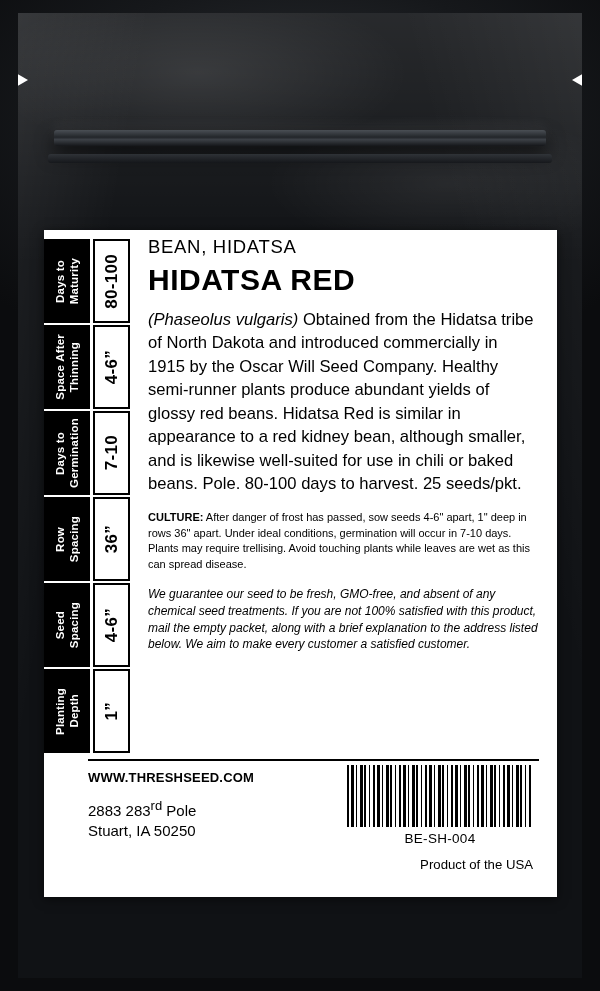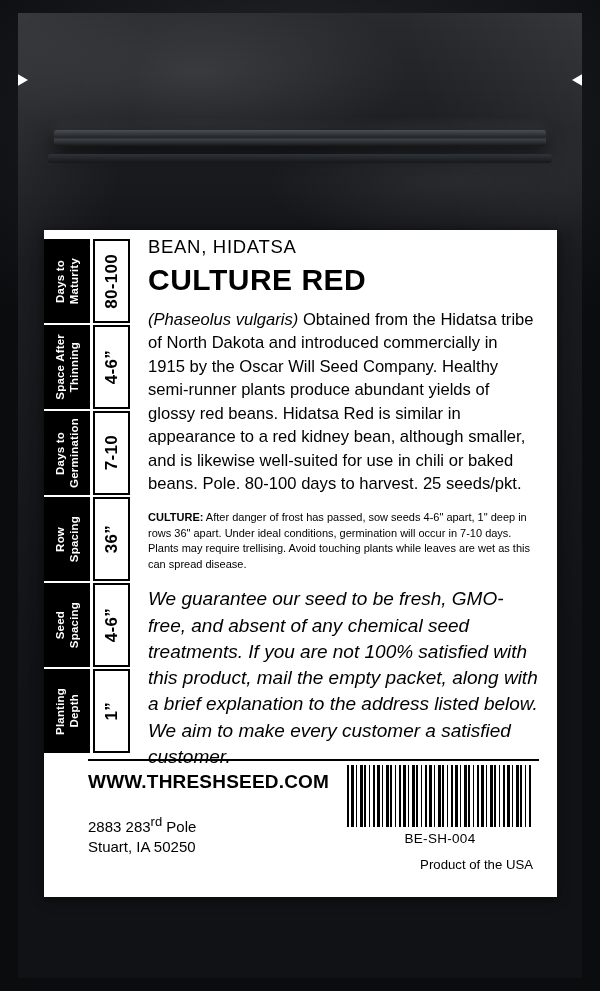--- a/index.html
+++ b/index.html
@@ -168,21 +168,21 @@
     margin: 0 1px 14px 0;
   }
   .desc .latin { font-style: italic; }
   .culture {
     font-size: 11px;
     line-height: 1.42;
     margin: 0 0 14px 0;
   }
   .culture b { font-weight: bold; }
   .guarantee {
-    font-size: 19px;
+    font-size: 12px;
     line-height: 1.38;
     font-style: italic;
     margin: 0;
   }
 
   
   .footer {
     position: absolute;
     left: 44px;
     right: 18px;
@@ -197,24 +197,24 @@
     border-top: 2px solid #000000;
   }
   .addr {
     position: absolute;
     left: 0;
     top: 10px;
     font-size: 15px;
     line-height: 1.33;
   }
   .addr .site {
-    font-size: 19px;
+    font-size: 13px;
     font-weight: bold;
     letter-spacing: .2px;
-    margin-bottom: 19px;
+    margin-bottom: 11px;
   }
   .addr sup { font-size: 13px; vertical-align: super; }
 
   .barcode-wrap {
     position: absolute;
     right: 6px;
     top: 6px;
     width: 186px;
     text-align: center;
     padding-left: 34px;
@@ -311,21 +311,21 @@
             <span>Depth</span>
           </div>
           <div class="spec-val">
             <span>1”</span>
           </div>
         </div>
       </div>
 
       <div class="content">
         <p class="crop-line">BEAN, HIDATSA</p>
-        <p class="variety">CULTURE RED</p>
+        <p class="variety">HIDATSA RED</p>
         <p class="desc"><span class="latin">(Phaseolus vulgaris)</span><span> Obtained from the Hidatsa tribe of North Dakota and introduced commercially in 1915 by the Oscar Will Seed Company.  Healthy semi-runner plants produce abundant yields of glossy red beans.  Hidatsa Red is similar in appearance to a red kidney bean, although smaller, and is likewise well-suited for use in chili or baked beans.  Pole.  80-100 days to harvest.  25 seeds/pkt.</span></p>
         <p class="culture"><b>CULTURE:</b><span> After danger of frost has passed, sow seeds 4-6" apart, 1" deep in rows 36" apart.  Under ideal conditions, germination will occur in 7-10 days.  Plants may require trellising.  Avoid touching plants while leaves are wet as this can spread disease.</span></p>
         <p class="guarantee">We guarantee our seed to be fresh, GMO-free, and absent of any chemical seed treatments.  If you are not 100% satisfied with this product, mail the empty packet, along with a brief explanation to the address listed below.  We aim to make every customer a satisfied customer.</p>
       </div>
 
       <div class="footer">
         <div class="rule"></div>
         <div class="addr">
           <div class="site">WWW.THRESHSEED.COM</div>
           <div><span>2883 283</span><sup>rd</sup><span> Pole</span></div>

